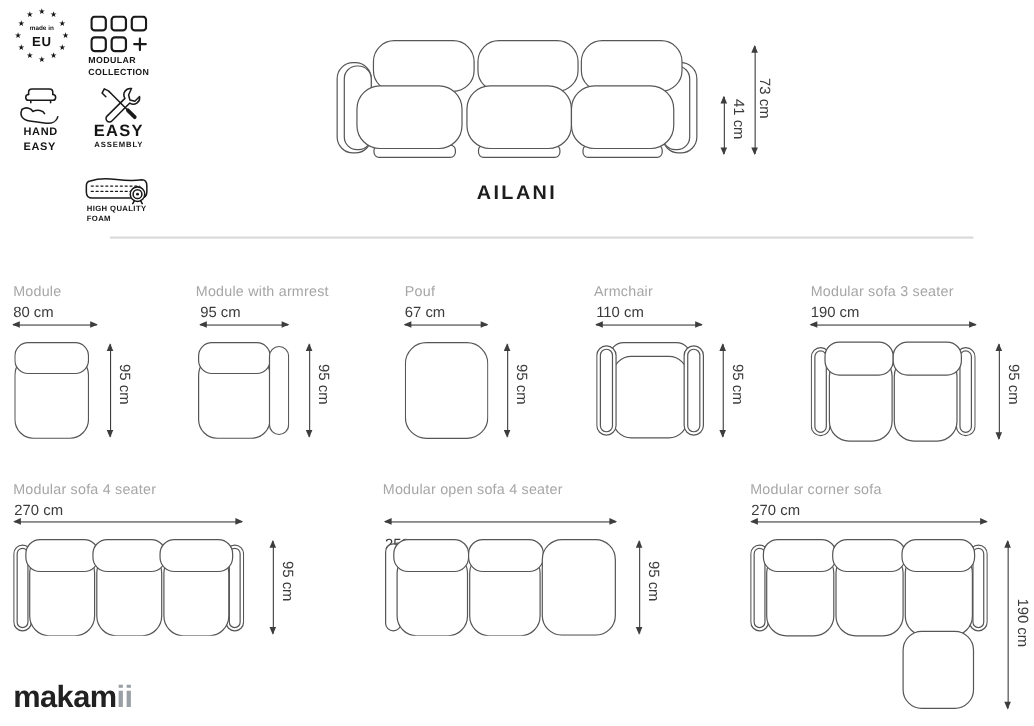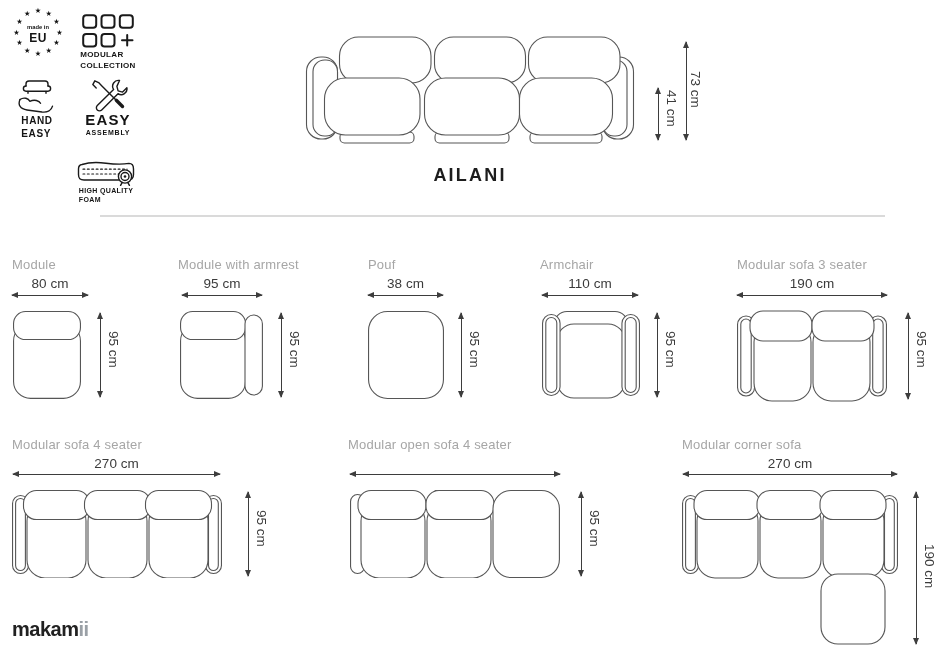--- a/index.html
+++ b/index.html
@@ -29,28 +29,28 @@
   .harrow::after{content:"";position:absolute;right:-1px;top:-3.1px;
     border-top:3.8px solid transparent;border-bottom:3.8px solid transparent;
     border-left:7px solid #3d3d3d;}
   .varrow{position:absolute;width:1.4px;background:#3d3d3d;}
   .varrow::before{content:"";position:absolute;top:-1px;left:-3.1px;
     border-left:3.8px solid transparent;border-right:3.8px solid transparent;
     border-bottom:7px solid #3d3d3d;}
   .varrow::after{content:"";position:absolute;bottom:-1px;left:-3.1px;
     border-left:3.8px solid transparent;border-right:3.8px solid transparent;
     border-top:7px solid #3d3d3d;}
-  .hdim{position:absolute;font-size:13.5px;color:#3b3b3b;text-align:center;}
+  .hdim{position:absolute;font-size:13.5px;color:#3b3b3b;}
   .vdim{position:absolute;font-size:13.5px;color:#3b3b3b;white-space:nowrap;
         transform:rotate(90deg);transform-origin:0 0;}
   .mod-label{position:absolute;font-size:13px;color:#a6a6a6;letter-spacing:.2px;}
   .title{position:absolute;font-size:18px;font-weight:700;color:#1d1d1d;
          letter-spacing:2.2px;text-align:center;}
   .divider{position:absolute;height:1.5px;background:#dadada;}
-  .logo{position:absolute;font-size:20px;font-weight:700;letter-spacing:-.5px;color:#212121;}
+  .logo{position:absolute;font-size:28px;font-weight:700;letter-spacing:-.5px;color:#212121;}
   .logo .accent{color:#9aa0a6;}
   .abs{position:absolute;}
 </style>
 </head>
 <body>
 
 <div class="sheet">
 
   <div class="badge" style="left:10px;top:6px;width:56px;">
     <svg class="icon" width="54" height="54" viewBox="0 0 54 54">
@@ -167,21 +167,21 @@
   <div class="harrow" style="left:182px;top:295px;width:80px;"></div>
   <svg class="draw abs" style="left:180px;top:311px;" width="83" height="88" viewBox="0 0 83 88">
     <rect x="0.55" y="13" width="65" height="74.4" rx="17"></rect>
     <rect x="0.55" y="0.55" width="65" height="28" rx="12"></rect>
     <rect x="65" y="4" width="17.4" height="80" rx="8.7"></rect>
   </svg>
   <div class="varrow" style="left:281px;top:313px;height:84px;"></div>
   <div class="vdim" style="left:302px;top:331px;">95 cm</div>
 
   <div class="mod-label" style="left:368px;top:257px;">Pouf</div>
-  <div class="hdim" style="left:368px;top:276px;width:75px;">38 cm</div>
+  <div class="hdim" style="left:368px;top:276px;width:75px;">67 cm</div>
   <div class="harrow" style="left:368px;top:295px;width:75px;"></div>
   <svg class="draw abs" style="left:368px;top:311px;" width="76" height="88" viewBox="0 0 76 88">
     <rect x="0.55" y="0.55" width="74.9" height="86.9" rx="19"></rect>
   </svg>
   <div class="varrow" style="left:461px;top:313px;height:84px;"></div>
   <div class="vdim" style="left:482px;top:331px;">95 cm</div>
 
   <div class="mod-label" style="left:540px;top:257px;">Armchair</div>
   <div class="hdim" style="left:542px;top:276px;width:96px;">110 cm</div>
   <div class="harrow" style="left:542px;top:295px;width:96px;"></div>

